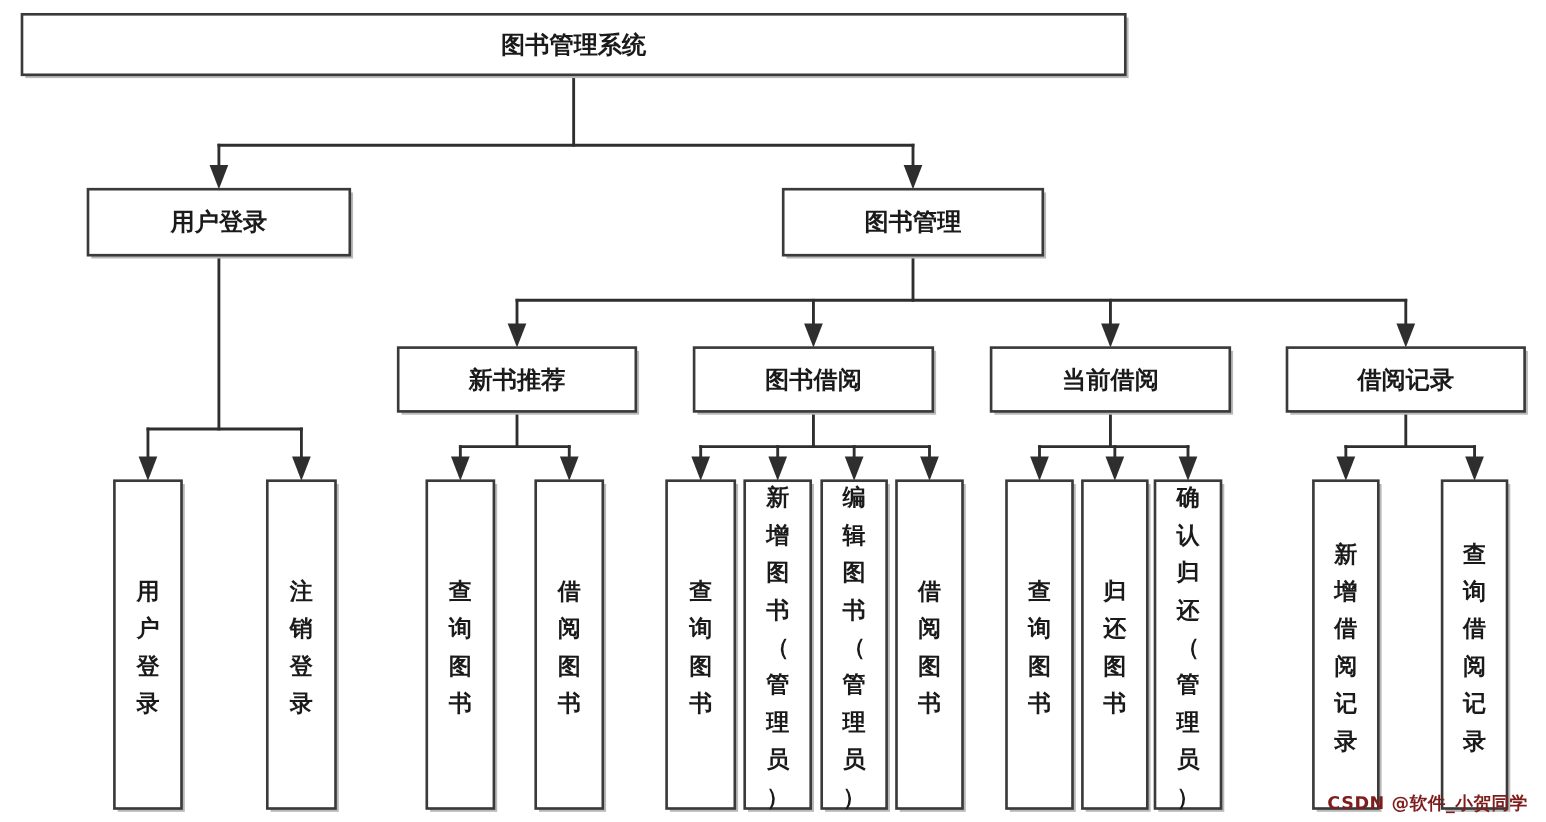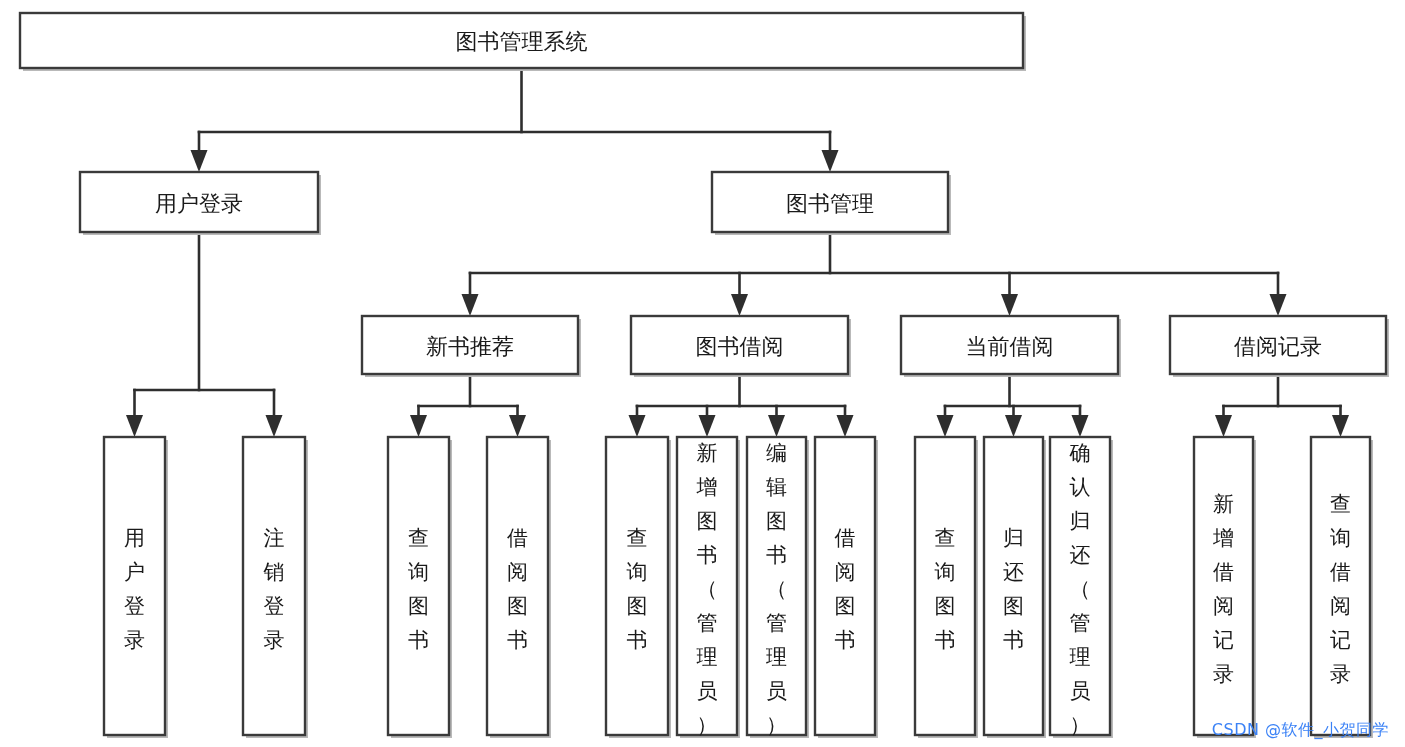--- a/index.html
+++ b/index.html
@@ -7,20 +7,21 @@
     padding: 0;
     background: #ffffff;
   }
   #diagram-root {
     position: relative;
     width: 1405px;
     height: 747px;
     background: #ffffff;
     font-family: "DejaVu Sans", "Liberation Sans", sans-serif;
     overflow: hidden;
+    font-weight: bold;
   }
   svg#tree-svg {
     position: absolute;
     left: 0;
     top: 0;
     width: 1405px;
     height: 747px;
   }
   .node-box {
     fill: #ffffff;
@@ -48,21 +49,21 @@
   .node-label-v {
     font-size: 21px;
     fill: #1a1a1a;
     text-anchor: middle;
   }
   .watermark {
     position: absolute;
     right: 16px;
     bottom: 6px;
     font-size: 16px;
-    color: #3b82f6;
+    color: #7f1d1d;
     letter-spacing: 0.5px;
     white-space: nowrap;
     pointer-events: none;
   }
 </style>
 </head>
 <body>
 
 <div id="diagram-root">
 

